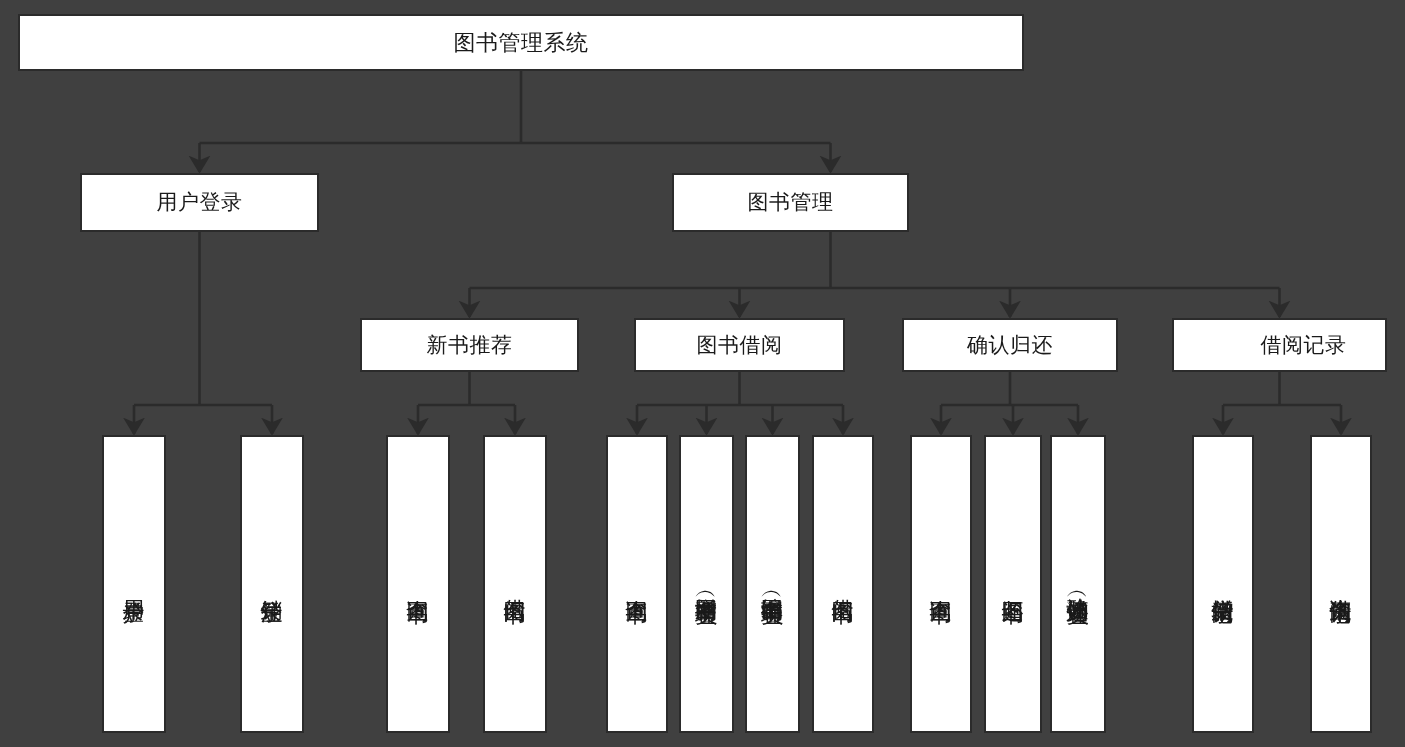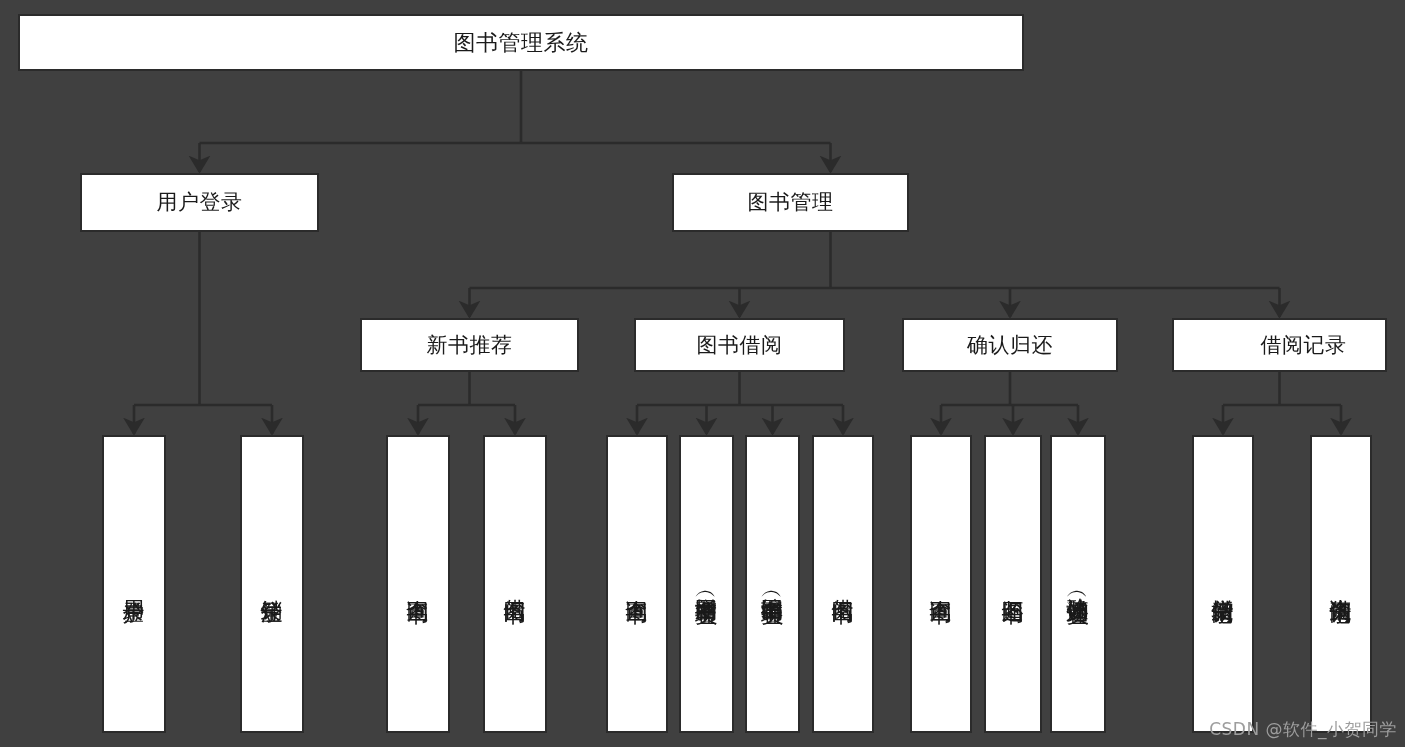--- a/index.html
+++ b/index.html
@@ -176,14 +176,13 @@
         <div class="label">确认归还（管理员）</div>
       </div>
       <div class="node v" style="left: 1192px; top: 435px; width: 62px; height: 298px;">
         <div class="label">新增借阅记录</div>
       </div>
       <div class="node v" style="left: 1310px; top: 435px; width: 62px; height: 298px;">
         <div class="label">查询借阅记录</div>
       </div>
     </div>
 
-  <div class="wm">CSDN @软件_小贺同学</div>
 </div>
 
 </body></html>

